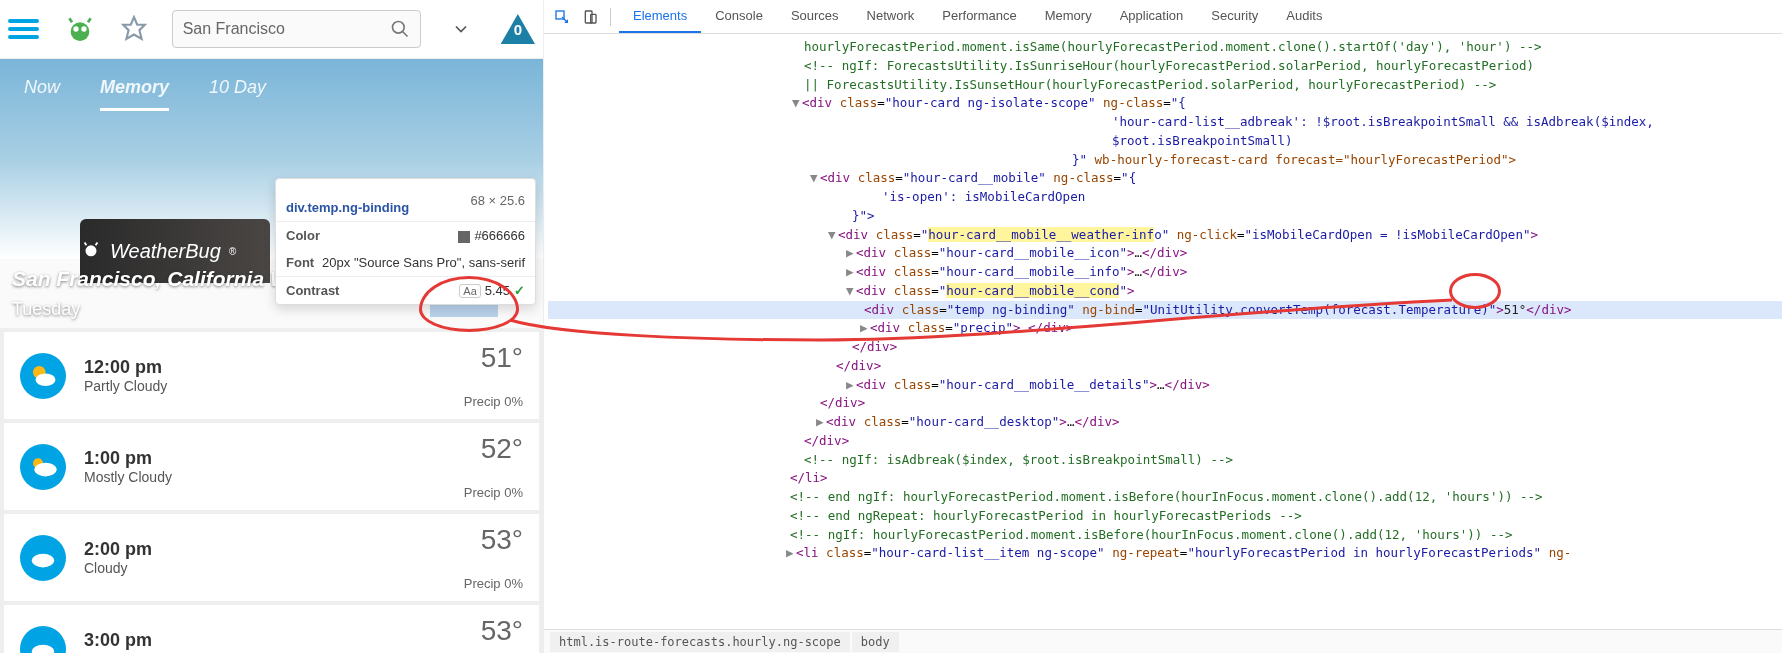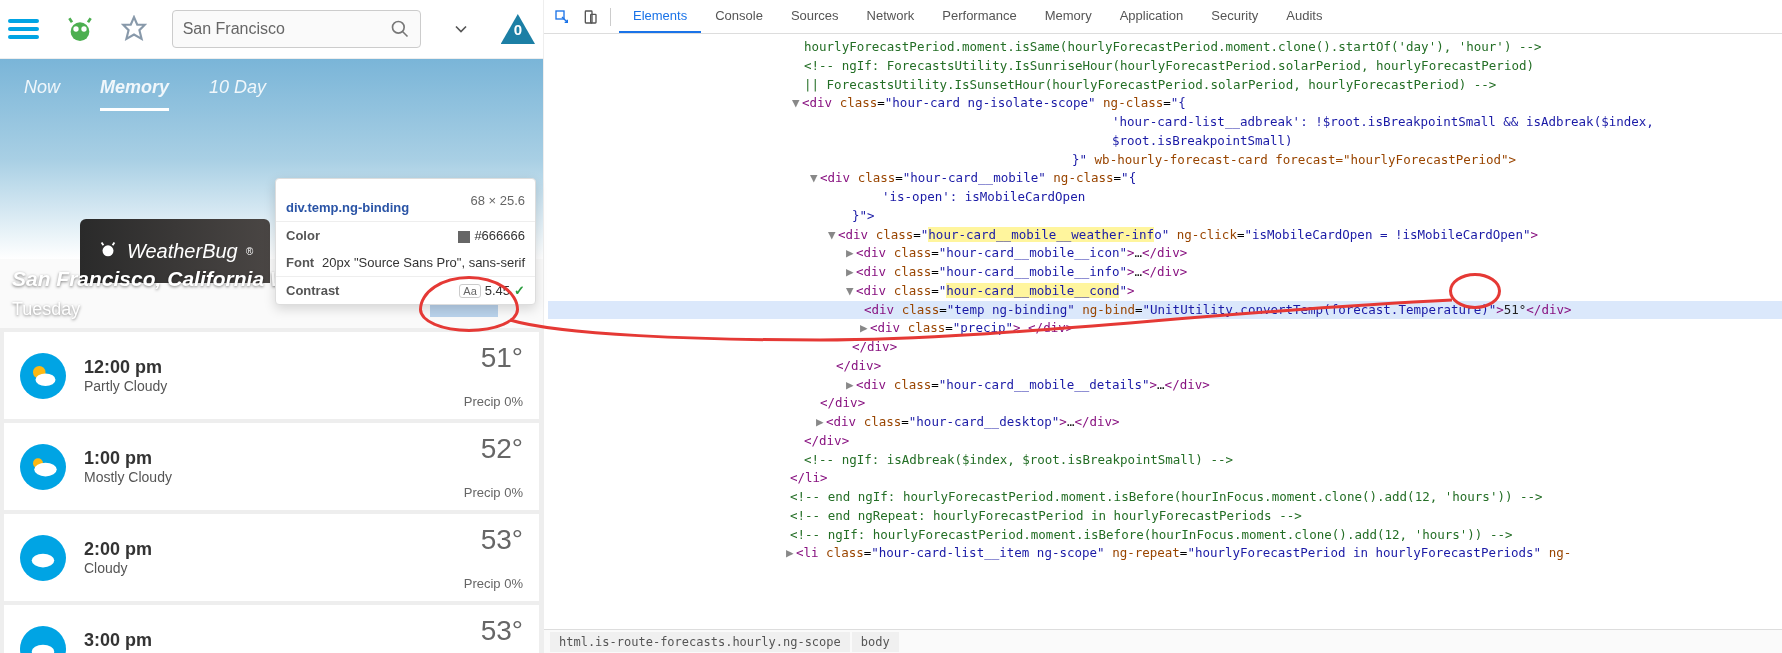--- a/index.html
+++ b/index.html
@@ -43,21 +43,21 @@
   background: linear-gradient(to bottom, #7AB5D8 0%, #A8CFE4 50%, #fff 100%);
   color:#fff;
   font-style:italic;
 }
 .tabs { display:flex; gap:40px; padding:18px 24px 0 24px; font-size:18px;}
 .tab { color:rgba(255,255,255,0.88); padding-bottom:10px; cursor:pointer;}
 .tab.active { font-weight:600; border-bottom:3px solid #fff; }
 .wb-banner {
   position:absolute; left:80px; top:160px; width:190px; height:64px;
   background: linear-gradient(to right, #2a2a2a 0%, #4a4644 100%);
-  border-radius:6px 6px 0 0; display:flex; align-items:center; justify-content:center;
+  border-radius:6px 6px 0 0; display:flex; align-items:center; justify-content:flex-start;
   color:#fff; font-size:20px; gap:8px;
 }
 .hero-title {
   position:absolute; left:12px; bottom:-32px; color:#fff; font-size:21px; font-weight:600;
   text-shadow:0 1px 3px rgba(0,0,0,0.5);
 }
 .day-label { padding:40px 12px 8px 12px; color:#fff; font-size:18px; background:rgba(0,0,0,0.02); text-shadow:0 1px 3px rgba(0,0,0,0.5);}
 
 .hour-list { background:#eee; padding:4px; }
 .hour-card {

